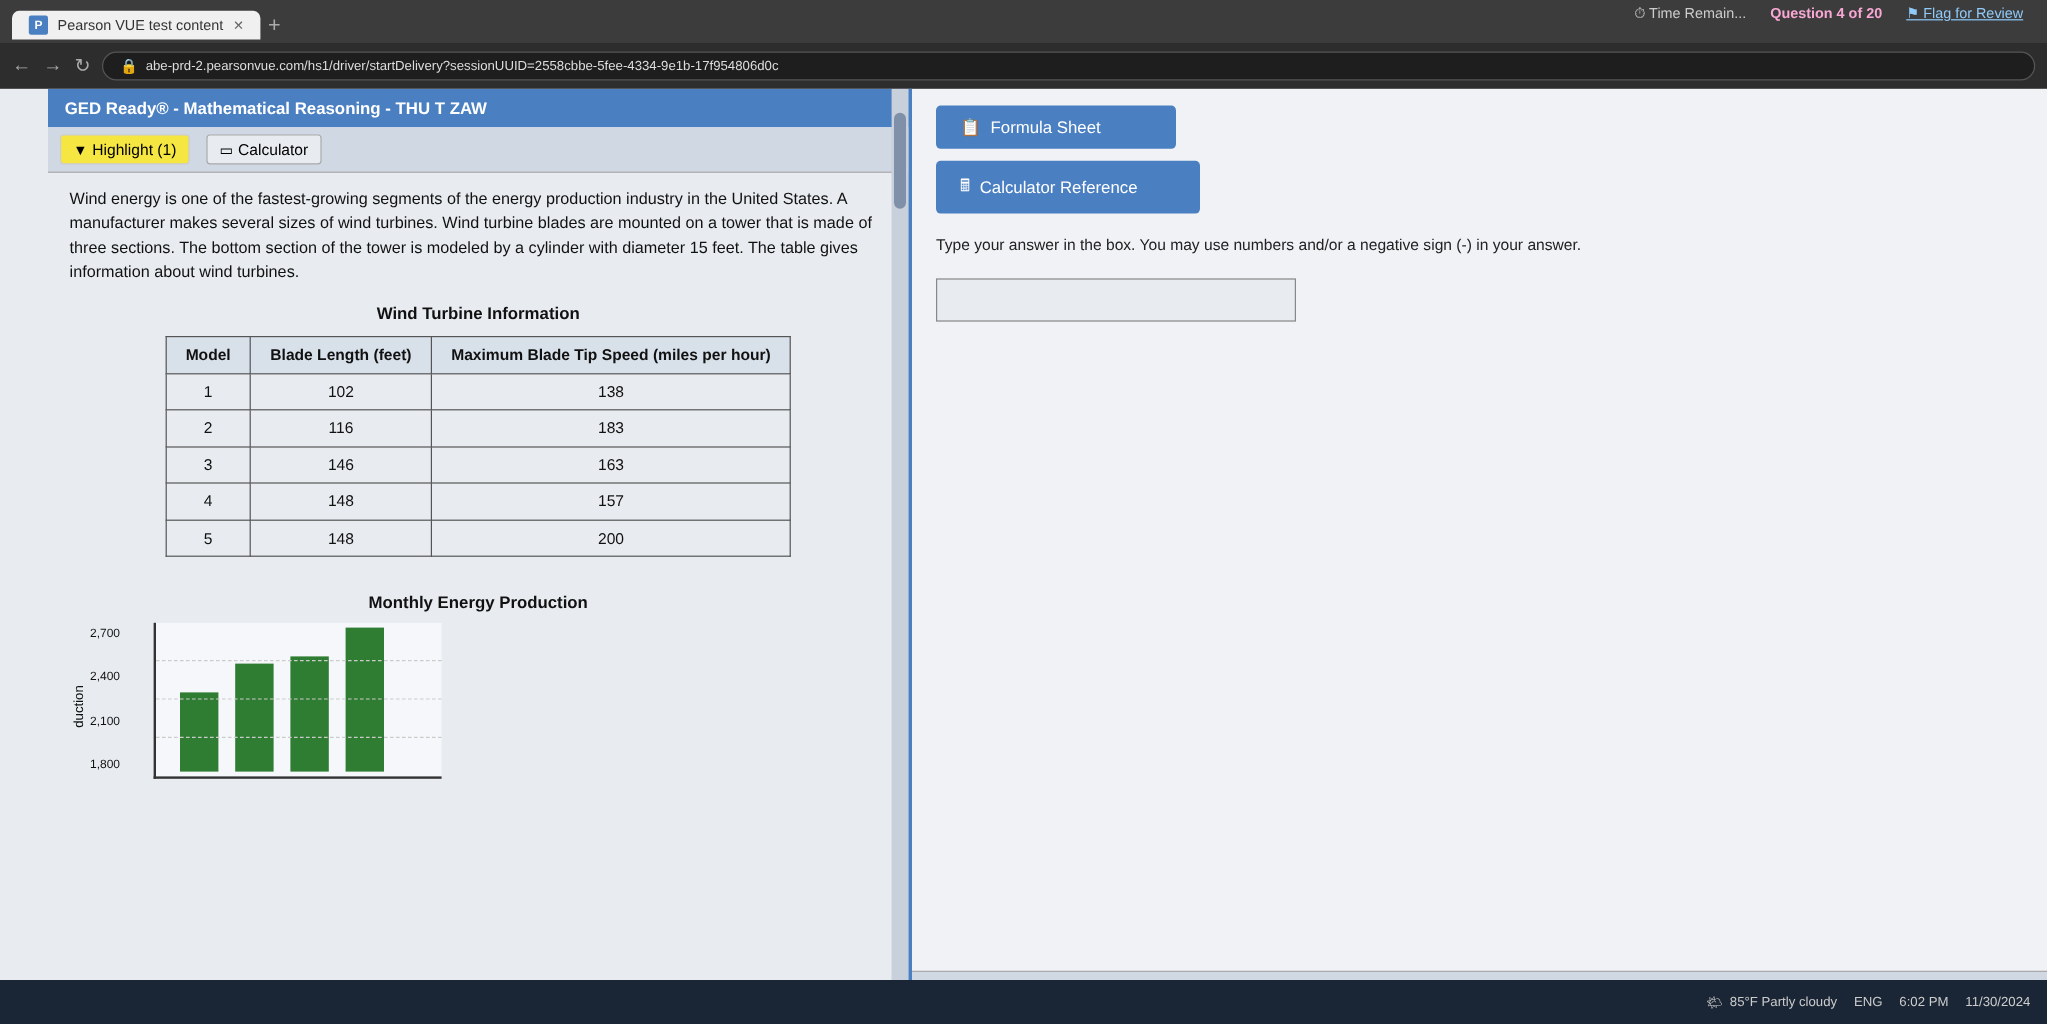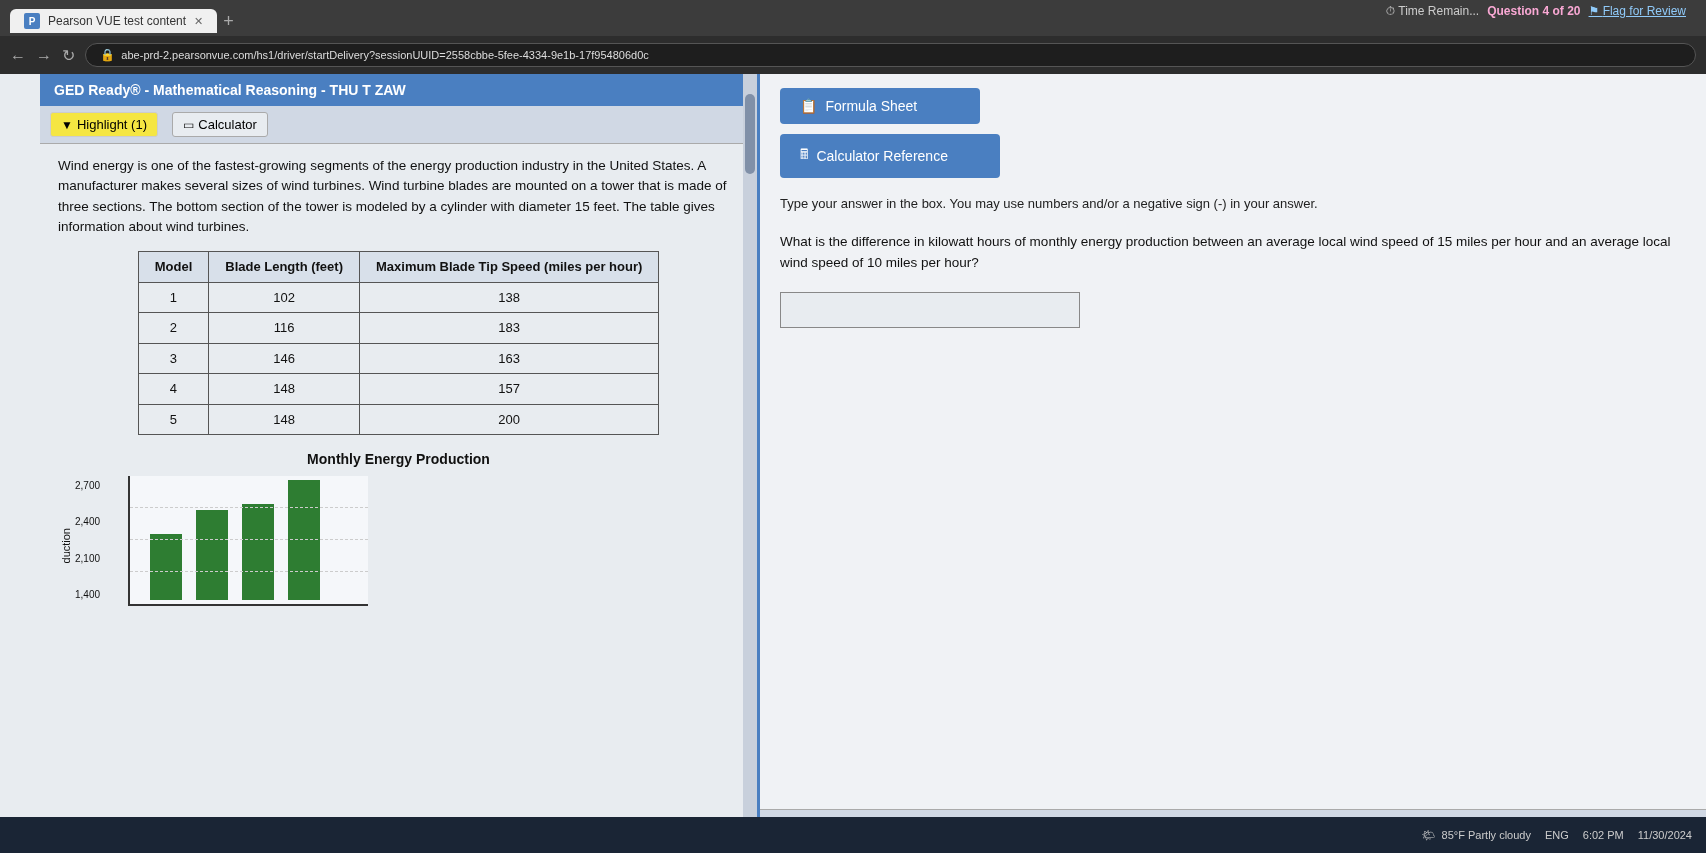--- a/index.html
+++ b/index.html
@@ -72,21 +72,21 @@
       display: flex;
       align-items: center;
     }
     .top-right-info {
       position: absolute;
       top: 4px;
       right: 20px;
       color: #ccc;
       font-size: 12px;
       display: flex;
-      gap: 8px;
+      gap: 20px;
       align-items: center;
     }
     .question-num {
       color: #f9a8d4;
       font-weight: bold;
     }
     .flag-review {
       color: #90caf9;
       text-decoration: underline;
       cursor: pointer;
@@ -169,21 +169,21 @@
 
     
     .table-title {
       text-align: center;
       font-weight: bold;
       font-size: 14px;
       margin-bottom: 8px;
     }
     .wind-table {
       border-collapse: collapse;
-      margin: 0 auto 14px auto;
+      margin: 0 auto 28px auto;
       font-size: 13px;
     }
     .wind-table th, .wind-table td {
       border: 1px solid #555;
       padding: 5px 16px;
       text-align: center;
     }
     .wind-table th {
       background: #d8e0ea;
       font-weight: bold;
@@ -416,20 +416,21 @@
       </button>
       <button class="calc-btn">
         <span class="calc-icon">▭</span>
         <span>Calculator</span>
       </button>
     </div>
 
     <div class="content-area">
       <p class="passage-text">Wind energy is one of the fastest-growing segments of the energy production industry in the United States. A manufacturer makes several sizes of wind turbines. Wind turbine blades are mounted on a tower that is made of three sections. The bottom section of the tower is modeled by a cylinder with diameter 15 feet. The table gives information about wind turbines.</p>
 
+      <div class="table-title">Wind Turbine Information</div>
       <table class="wind-table">
         <thead>
           <tr>
             <th>Model</th>
             <th>Blade Length (feet)</th>
             <th>Maximum Blade Tip Speed (miles per hour)</th>
           </tr>
         </thead>
         <tbody id="table-body">
         <tr>
@@ -463,21 +464,21 @@
 
       <div class="chart-section">
         <div class="chart-title">Monthly Energy Production</div>
         <div style="position: relative; padding-left: 70px; padding-bottom: 10px;">
           <div style="position: absolute; left: 0; top: 0; bottom: 0; display: flex; align-items: center;">
             <span style="font-size: 11px; writing-mode: vertical-rl; transform: rotate(180deg); white-space: nowrap;">duction</span>
           </div>
           <div style="position: relative; width: 240px; height: 130px; border-left: 2px solid #333; border-bottom: 2px solid #333; background: #f5f7fa;">
 
             <div style="position: absolute; left: -55px; top: 0; height: 100%; display: flex; flex-direction: column-reverse; justify-content: space-between; font-size: 10px; padding: 2px 0;">
-              <span>1,400</span>
+              <span>1,800</span>
               <span>2,100</span>
               <span>2,400</span>
               <span>2,700</span>
             </div>
 
             <div style="position: absolute; top: 0; left: 0; right: 0; bottom: 0;">
               <div style="position: absolute; bottom: 25%; left: 0; right: 0; border-top: 1px dashed #ccc;"></div>
               <div style="position: absolute; bottom: 50%; left: 0; right: 0; border-top: 1px dashed #ccc;"></div>
               <div style="position: absolute; bottom: 75%; left: 0; right: 0; border-top: 1px dashed #ccc;"></div>
             </div>
@@ -503,21 +504,20 @@
       <span>📋</span>
       <span>Formula Sheet</span>
     </button>
 
     <button class="calc-ref-btn">
       <span>🖩</span>
       <span>Calculator Reference</span>
     </button>
 
     <p class="question-instructions">Type your answer in the box. You may use numbers and/or a negative sign (-) in your answer.</p>
-    <p class="question-text">What is the difference in kilowatt hours of monthly energy production between an average local wind speed of 15 miles per hour and an average local wind speed of 10 miles per hour?</p>
     <input class="answer-input" type="text" style="">
 
     <div class="bottom-nav">
       <button class="prev-btn">
         <span>←</span>
         <span>Previous</span>
       </button>
       <button class="nav-btn-mid">
         <span>⋮⋮</span>
         <span>Navigator</span>

